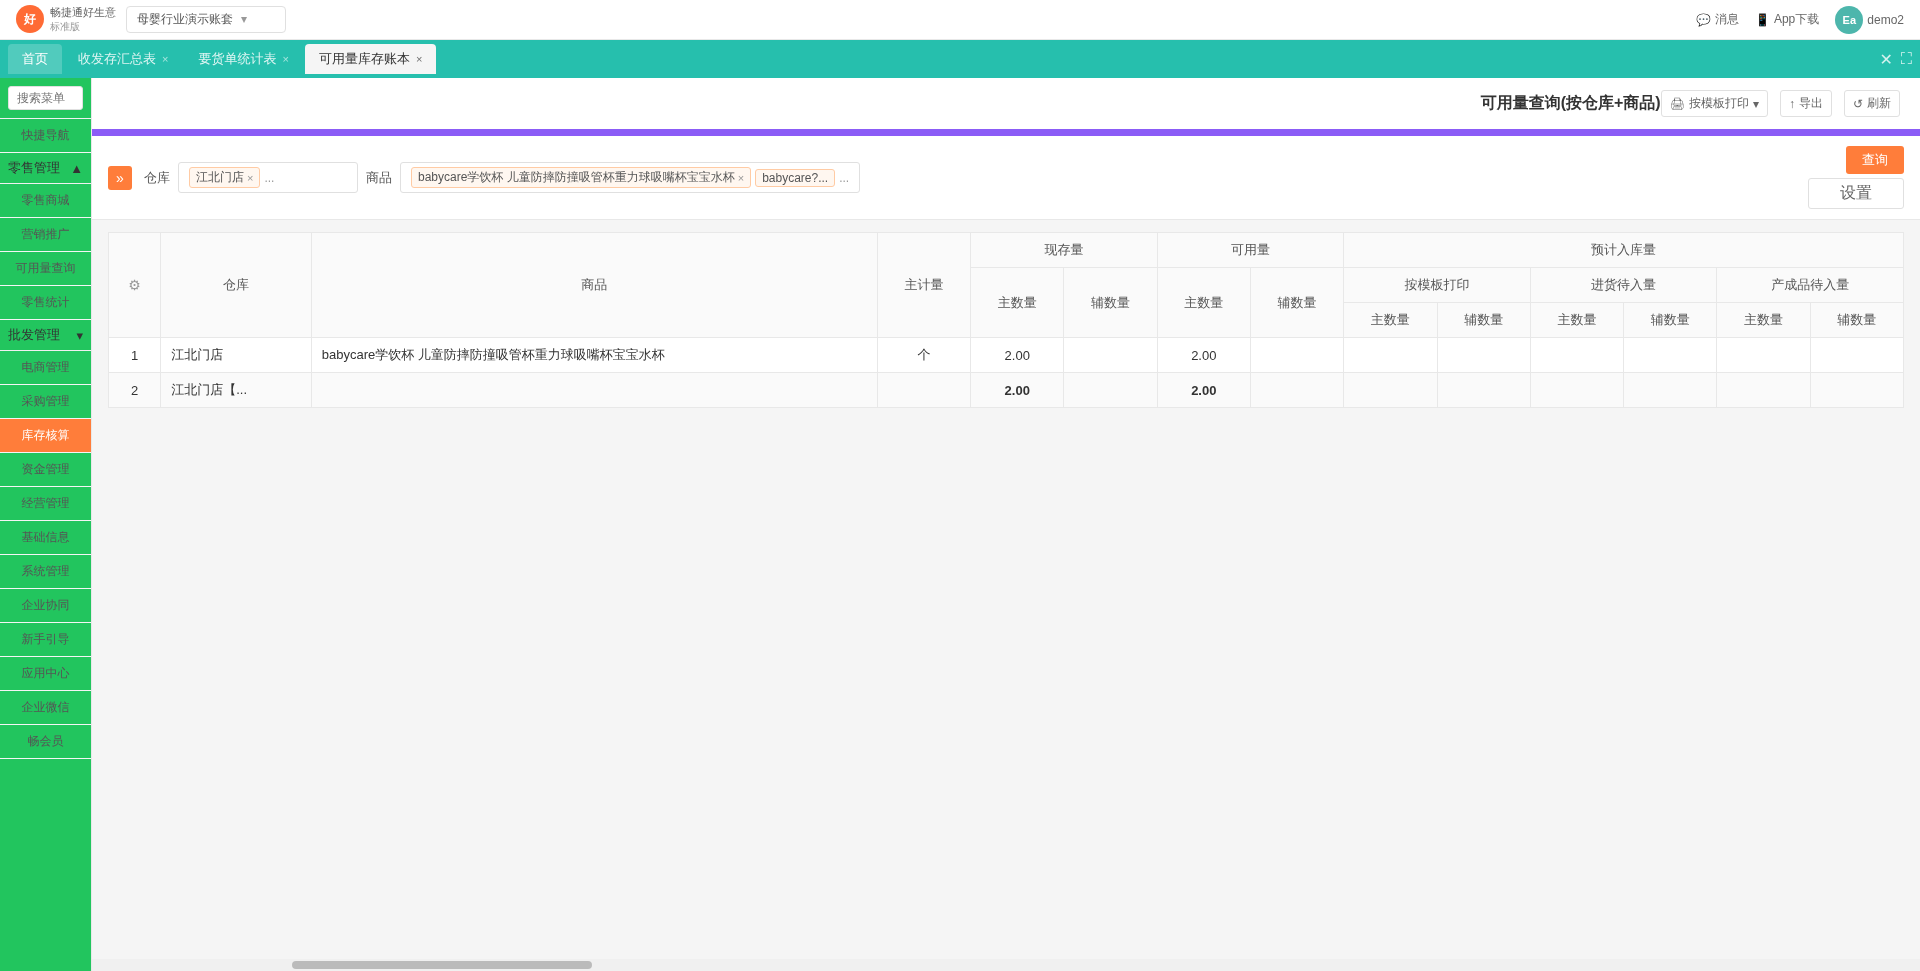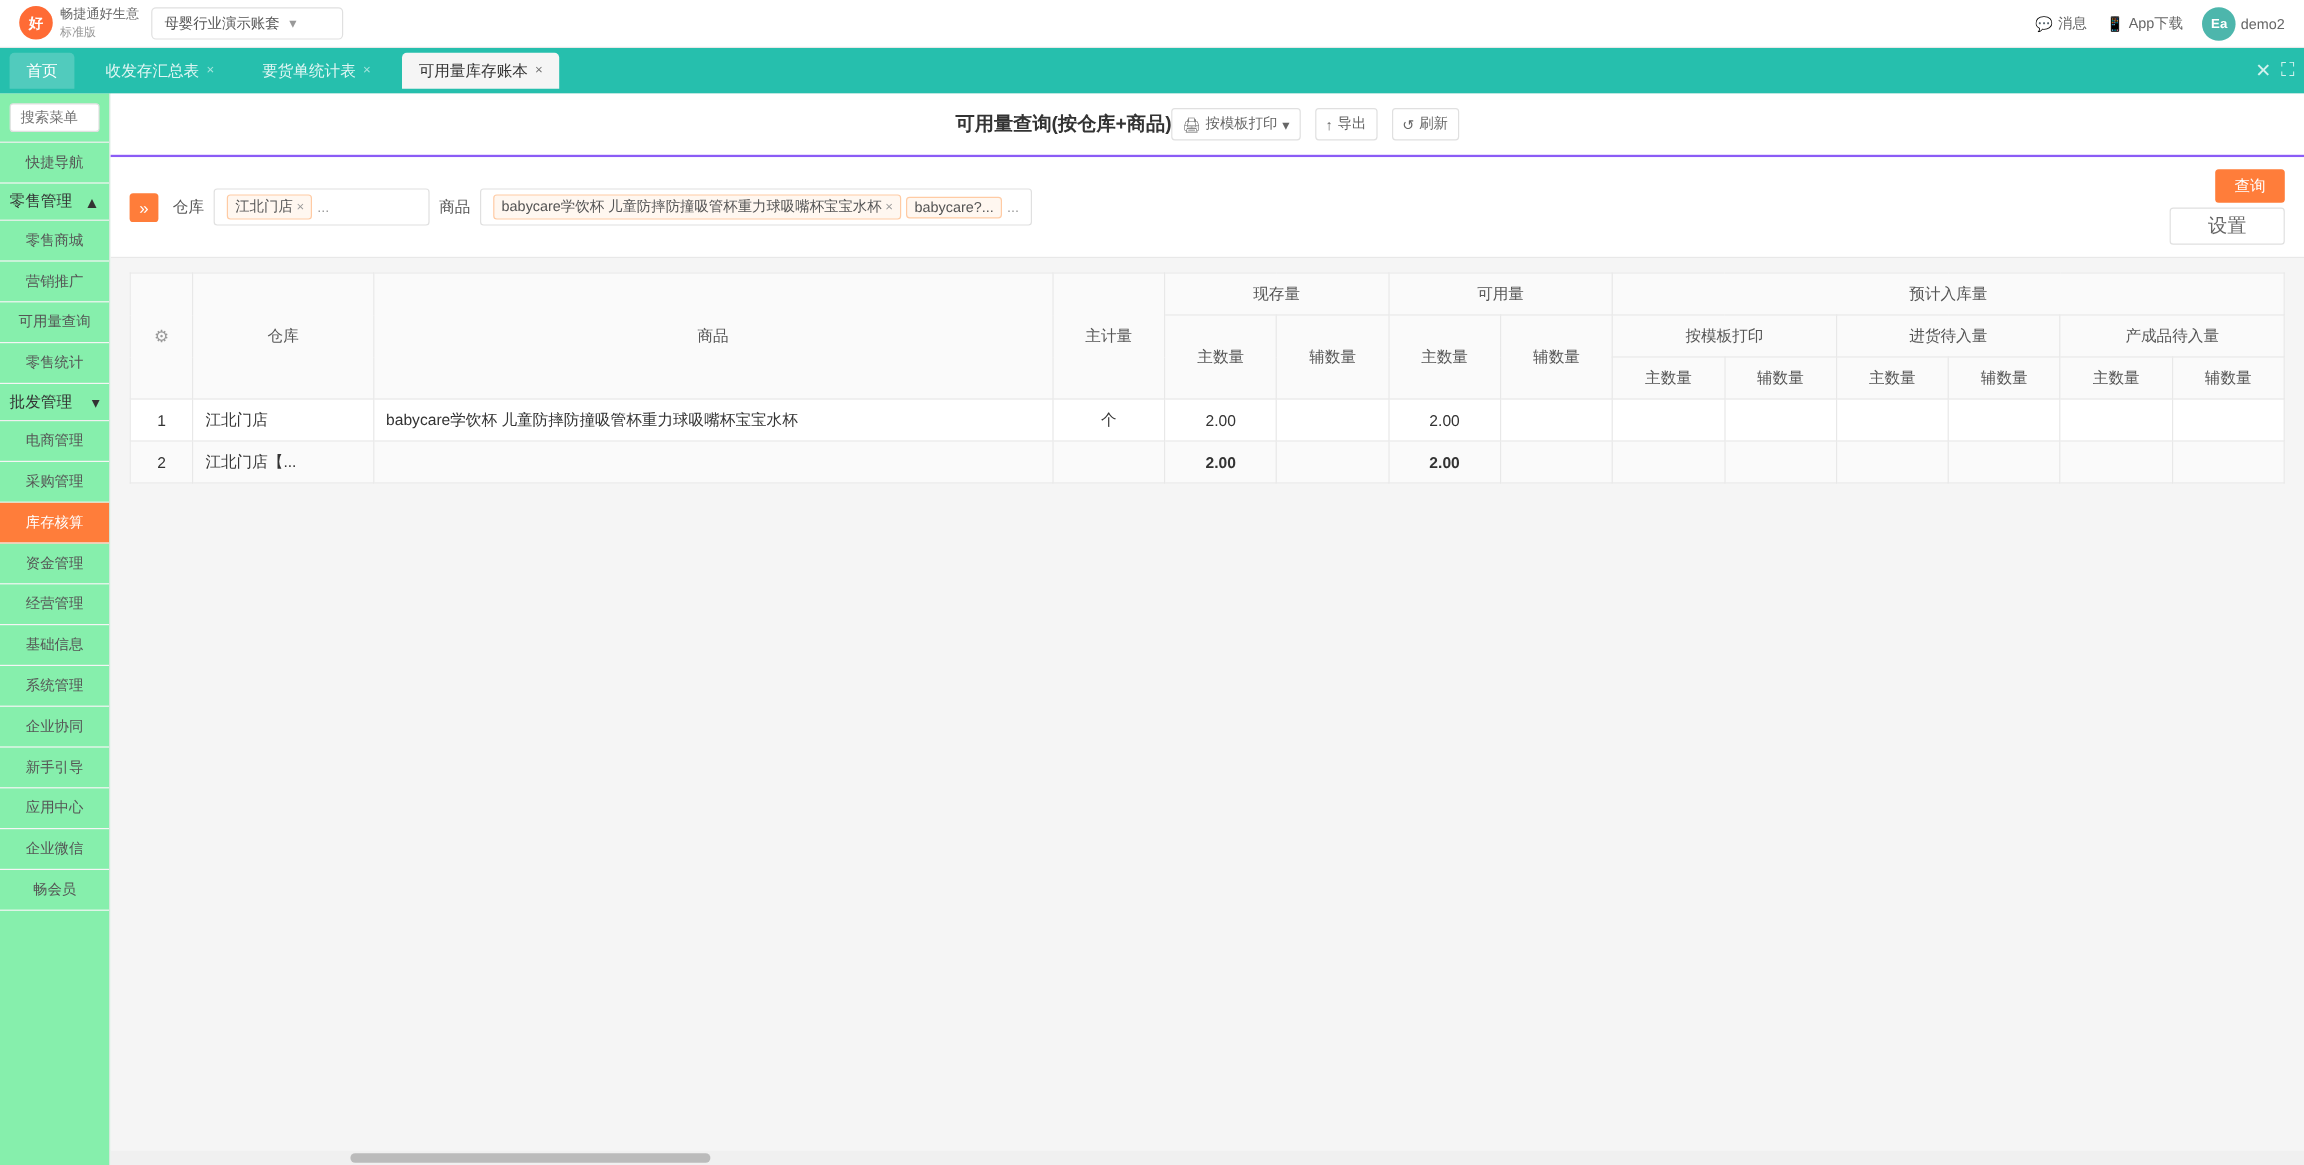--- a/index.html
+++ b/index.html
@@ -77,21 +77,21 @@
       font-weight: bold;
     }
 
     
     .nav-tabs {
       height: 38px;
       background: #26bfad;
       display: flex;
       align-items: center;
       padding: 0 8px;
-      gap: 12px;
+      gap: 2px;
     }
     .nav-tab {
       height: 30px;
       padding: 0 14px;
       display: flex;
       align-items: center;
       gap: 6px;
       border-radius: 4px 4px 0 0;
       cursor: pointer;
       font-size: 13px;
@@ -125,21 +125,21 @@
 
     
     .main-layout {
       display: flex;
       height: calc(971px - 78px);
     }
 
     
     .sidebar {
       width: 92px;
-      background: #86efac;
+      background: #22c55e;
       border-right: 1px solid #e8e8e8;
       display: flex;
       flex-direction: column;
       overflow-y: auto;
     }
     .sidebar-search {
       padding: 8px;
       border-bottom: 1px solid #f0f0f0;
     }
     .sidebar-search-input {
@@ -190,22 +190,22 @@
       background: #f5f5f5;
       overflow: hidden;
     }
 
     
     .page-header {
       background: white;
       padding: 12px 20px;
       display: flex;
       align-items: center;
-      justify-content: center;
-      border-bottom: 2px solid #8b5cf6;
+      justify-content: flex-end;
+      border-bottom: 7px solid #8b5cf6;
     }
     .page-title { font-size: 16px; font-weight: 600; color: #333; }
     .page-actions {
       display: flex;
       align-items: center;
       gap: 12px;
     }
     .page-action-btn {
       display: flex;
       align-items: center;

